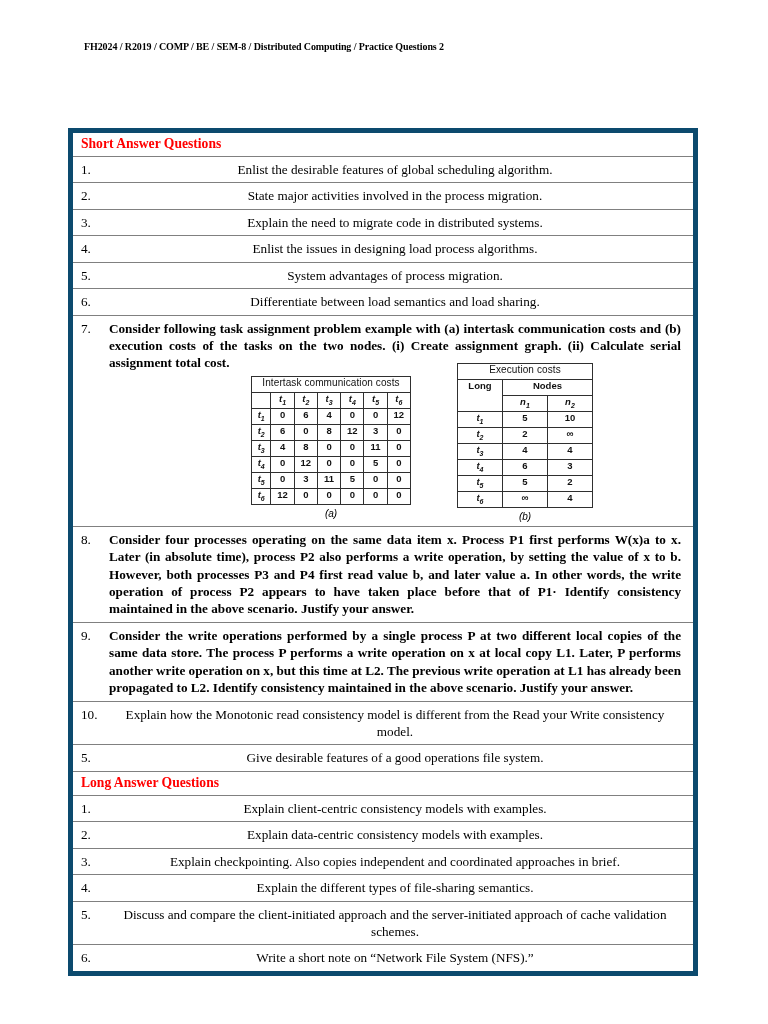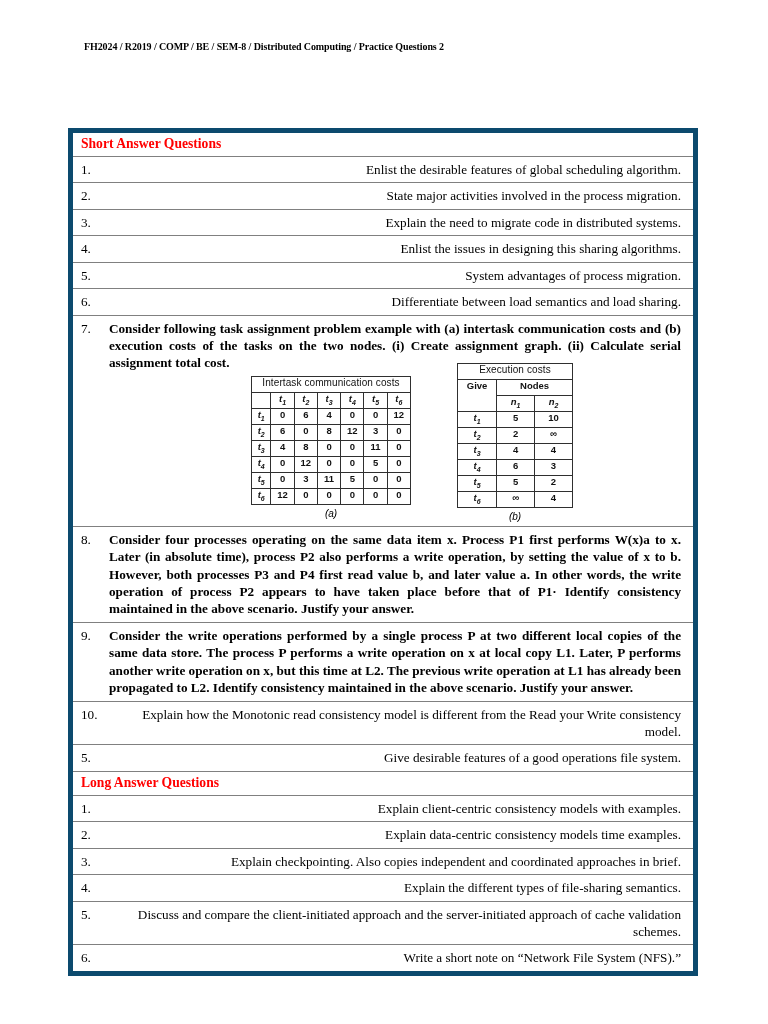--- a/index.html
+++ b/index.html
@@ -73,21 +73,21 @@
     font-size: 13.2px;
     line-height: 1.32;
     text-align: left;
   }
   .qtext {
     display: block;
     margin-left: 36px;
     margin-right: 6px;
     font-size: 13.2px;
     line-height: 1.32;
-    text-align: right;
+    text-align: center;
   }
   .qtext.j {
     text-align: justify;
     font-weight: bold;
   }
 
   
   .figblock {
     position: relative;
     height: 148px;
@@ -130,21 +130,21 @@
     vertical-align: sub;
   }
   .tlabel {
     font-style: italic;
   }
   #figA { left: 142px; top: 2px; }
   #figA table { width: 160px; }
   #figA table td.hdrcell { width: 26px; }
   #figA table td.rowlabel { width: 22px; }
   #figB { left: 348px; top: -11px; }
-  #figB table { width: 116px; padding-left: 32px; }
+  #figB table { width: 136px; padding-left: 32px; }
   #figB .tasks-cell { width: 46px; }
   #figB .node-cell { width: 47px; }
 </style>
 </head>
 <body>
 
 <div class="page">
 
   <div class="doc-title">FH2024 / R2019 / COMP / BE / SEM-8 / Distributed Computing / Practice Questions 2</div>
 
@@ -181,21 +181,21 @@
           <span class="qnum">3.</span>
           <span class="qtext">Explain the need to migrate code in distributed systems.</span>
         </div>
       </td>
         </tr>
 
       <tr>
           <td>
         <div class="qrow">
           <span class="qnum">4.</span>
-          <span class="qtext">Enlist the issues in designing this sharing algorithms.</span>
+          <span class="qtext">Enlist the issues in designing load process algorithms.</span>
         </div>
       </td>
         </tr>
 
       <tr>
           <td>
         <div class="qrow">
           <span class="qnum">5.</span>
           <span class="qtext">System advantages of process migration.</span>
         </div>
@@ -293,21 +293,21 @@
               <div class="figcap">(a)</div>
             </div>
 
             <div class="fig" id="figB">
               <table>
                 <tbody>
                       <tr class="tbl-title">
                   <td colspan="3">Execution costs</td>
                 </tr>
                 <tr>
-                  <td class="tasks-cell" rowspan="2">Give</td>
+                  <td class="tasks-cell" rowspan="2">Long</td>
                   <td colspan="2">Nodes</td>
                 </tr>
                 <tr>
                   <td class="node-cell tlabel">n<span class="sub">1</span></td>
                   <td class="node-cell tlabel">n<span class="sub">2</span></td>
                 </tr>
                 <tr>
                   <td class="tlabel">t<span class="sub">1</span></td>
                   <td>5</td>
                   <td>10</td>
@@ -395,21 +395,21 @@
           <span class="qnum">1.</span>
           <span class="qtext">Explain client-centric consistency models with examples.</span>
         </div>
       </td>
         </tr>
 
       <tr>
           <td>
         <div class="qrow">
           <span class="qnum">2.</span>
-          <span class="qtext">Explain data-centric consistency models time examples.</span>
+          <span class="qtext">Explain data-centric consistency models with examples.</span>
         </div>
       </td>
         </tr>
 
       <tr>
           <td>
         <div class="qrow">
           <span class="qnum">3.</span>
           <span class="qtext">Explain checkpointing. Also copies independent and coordinated approaches in brief.</span>
         </div>

